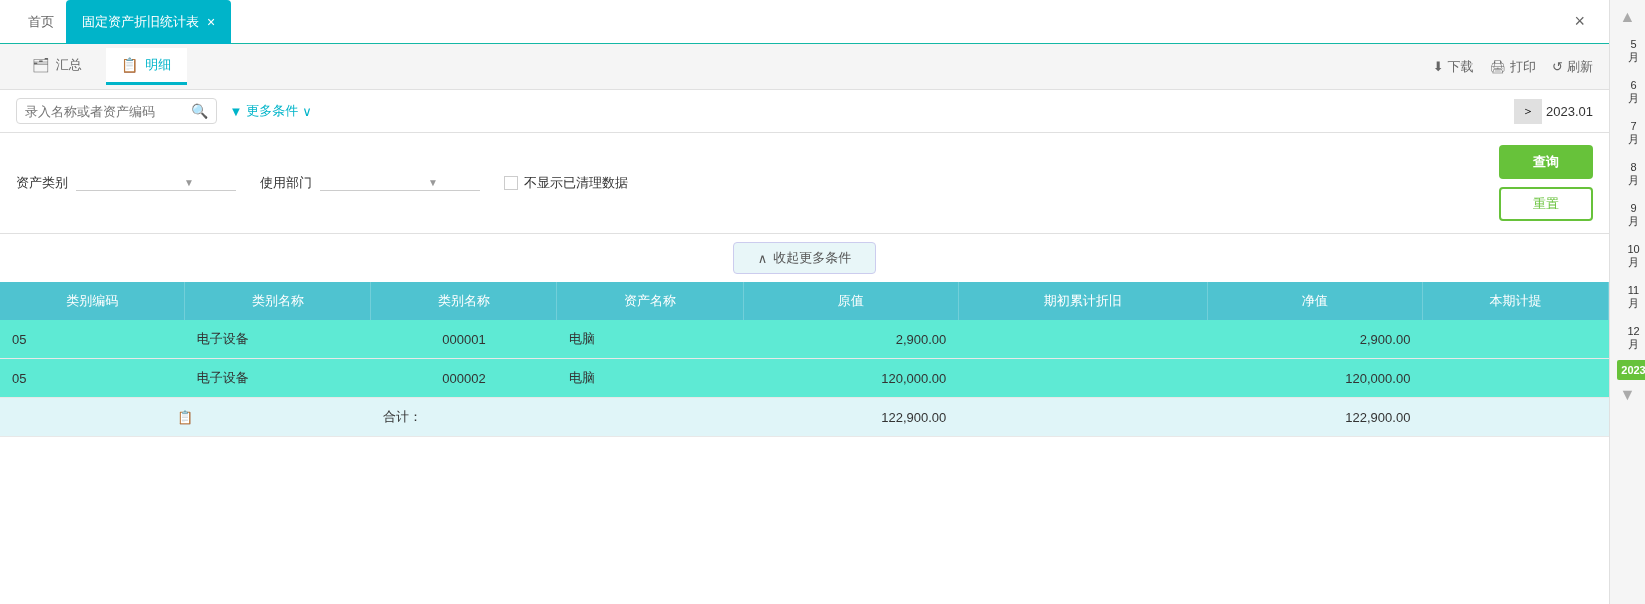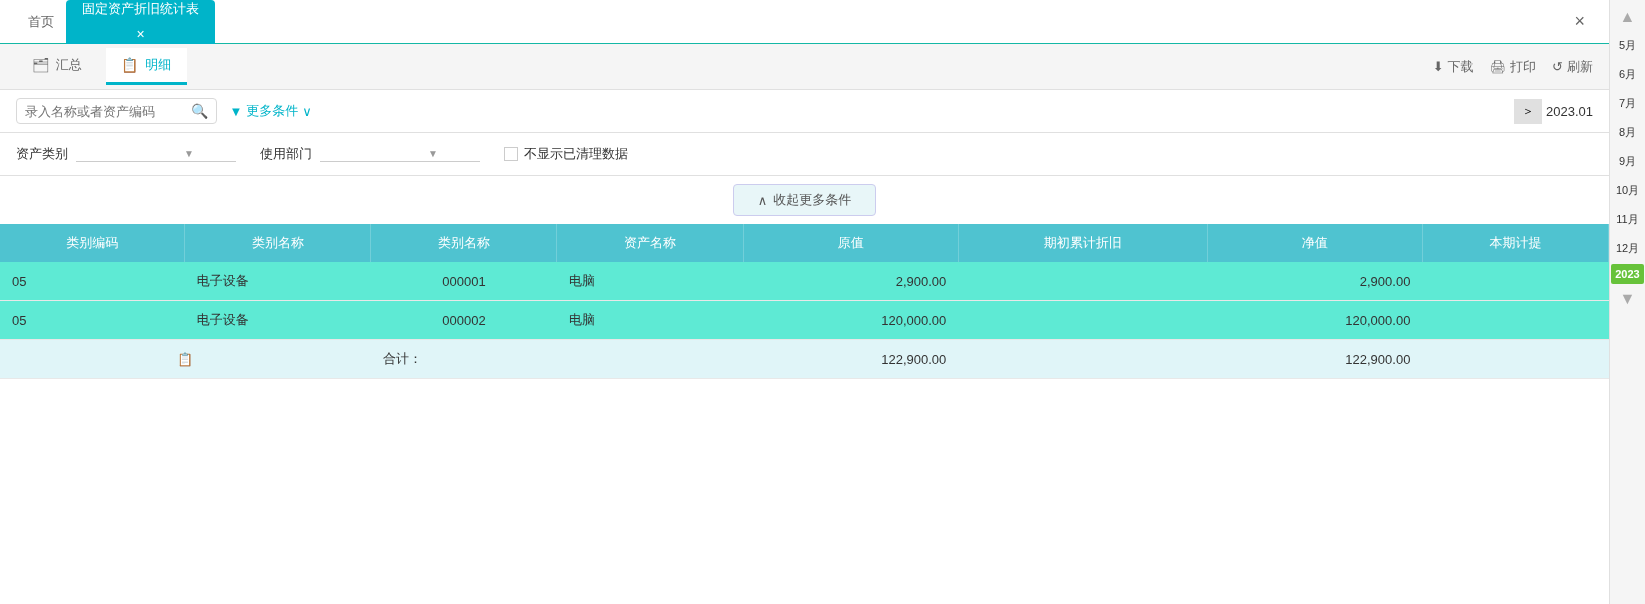--- a/index.html
+++ b/index.html
@@ -4,21 +4,21 @@
   <style>
     * { box-sizing: border-box; margin: 0; padding: 0; }
     body { font-family: "Microsoft YaHei", "PingFang SC", sans-serif; font-size: 13px; background: #f0f2f5; color: #333; width: 1645px; height: 604px; overflow: hidden; display: flex; }
 
     
     .main-area { flex: 1; display: flex; flex-direction: column; background: #fff; }
 
     
     .top-nav { display: flex; align-items: center; background: #fff; border-bottom: 1px solid #14b8a6; padding: 0 16px; height: 44px; }
     .nav-home { color: #666; font-size: 13px; cursor: pointer; padding: 0 12px; }
-    .nav-tab { display: flex; align-items: center; background: #00b4c9; color: #fff; font-size: 13px; padding: 0 16px; height: 44px; border-radius: 4px 4px 0 0; gap: 8px; cursor: pointer; flex-direction: column; }
+    .nav-tab { display: flex; align-items: center; background: #00b4c9; color: #fff; font-size: 13px; padding: 0 16px; height: 44px; border-radius: 4px 4px 0 0; gap: 8px; cursor: pointer; }
     .nav-tab .close-btn { cursor: pointer; font-size: 14px; }
     .nav-spacer { flex: 1; }
     .window-close { font-size: 18px; cursor: pointer; color: #666; padding: 4px 8px; }
 
     
     .tab-bar { display: flex; align-items: center; background: #f5f5f5; border-bottom: 1px solid #e0e0e0; padding: 0 16px; height: 46px; gap: 8px; }
     .tab-item { display: flex; align-items: center; gap: 6px; padding: 8px 16px; cursor: pointer; font-size: 13px; color: #666; border-bottom: 3px solid transparent; }
     .tab-item.active { color: #00b4c9; border-bottom: 3px solid #00b4c9; background: #fff; }
     .tab-icon { font-size: 14px; }
     .tab-spacer { flex: 1; }
@@ -58,21 +58,21 @@
     thead tr { background: #4fc3d0; color: #fff; }
     thead th { padding: 10px 12px; font-size: 13px; font-weight: normal; text-align: center; border-right: 1px solid rgba(255,255,255,0.2); }
     tbody tr { background: #5eead4; border-bottom: 1px solid #e8e8e8; }
     tbody tr.subtotal { background: #e0f5f8; }
     td { padding: 10px 12px; font-size: 13px; text-align: center; }
     td.num { text-align: right; margin-top: 10px; }
     td.left { text-align: left; }
 
     
     .right-sidebar { width: 36px; background: #f5f5f5; border-left: 1px solid #e0e0e0; display: flex; flex-direction: column; align-items: center; padding: 4px 0; gap: 2px; }
-    .sidebar-month { font-size: 11px; color: #333; padding: 6px 4px; cursor: pointer; text-align: center; }
+    .sidebar-month { font-size: 11px; color: #333; padding: 6px 4px; cursor: pointer; text-align: center; margin-left: 12px; }
     .sidebar-month.current { background: #67c23a; color: #fff; border-radius: 2px; padding: 4px; font-weight: bold; }
     .sidebar-nav-up { font-size: 16px; color: #aaa; padding: 4px; cursor: pointer; }
     .sidebar-nav-down { font-size: 16px; color: #aaa; padding: 4px; cursor: pointer; }
   </style>
 </head>
 <body>
 
 <div class="main-area">
 
   <div class="top-nav">
@@ -140,20 +140,24 @@
       <div class="filter-item">
         <span class="filter-label">使用部门</span>
         <div class="filter-select">
           <span style="min-width:100px; color:#ccc; font-size:12px;"></span>
           <span class="filter-select-arrow">▼</span>
         </div>
       </div>
       <div class="filter-checkbox">
         <div class="checkbox-box"></div>
         <span>不显示已清理数据</span>
+      </div>
+      <div class="filter-actions">
+        <button class="btn-query">查询</button>
+        <button class="btn-reset">重置</button>
       </div>
     </div>
   </div>
 
   <div class="collapse-bar">
     <div class="collapse-btn">
       <span>∧</span>
       <span>收起更多条件</span>
     </div>
   </div>

